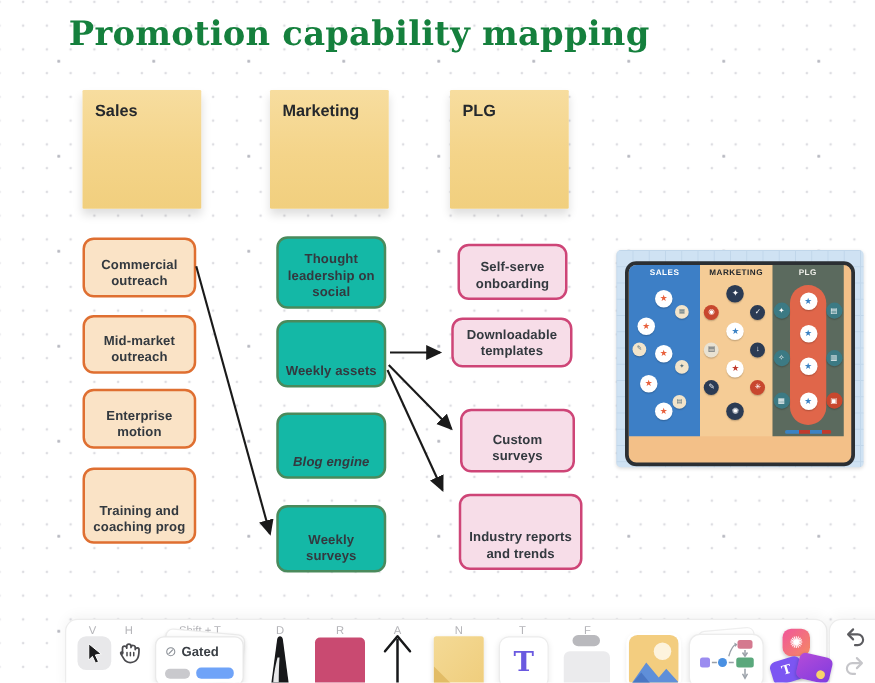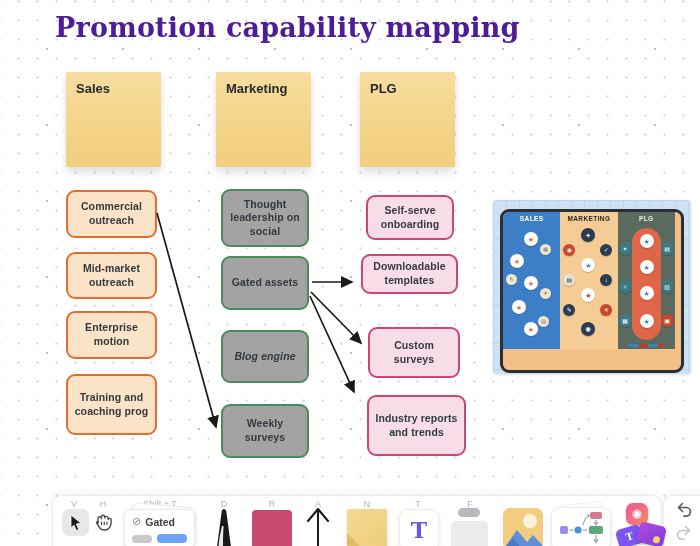--- a/index.html
+++ b/index.html
@@ -11,37 +11,37 @@
       radial-gradient(#b9bac2 1px, transparent 1.4px),
       radial-gradient(#dddde2 1px, transparent 1.3px);
     background-size:76px 76px,19px 19px;
     background-position:9px 11px,9px 11px;
   }
   .abs{position:absolute;}
   
   .board-title{
     left:55px;top:12px;
     font-family:"DejaVu Serif","Liberation Serif",serif;
-    font-weight:700;font-size:27px;color:#4c1d95;letter-spacing:.2px;
+    font-weight:700;font-size:27px;color:#15803d;letter-spacing:.2px;
   }
   
   .sticky{
     width:95px;height:95px;padding:9px 10px;box-sizing:border-box;
     background:linear-gradient(180deg,#f7dd9f 0%,#f4d489 55%,#f1cf7e 100%);
     box-shadow:0 5px 8px rgba(0,0,0,.13);
     font-weight:700;font-size:13px;color:#25282c;border-radius:1px;
   }
   
   .mbox{
-    box-sizing:border-box;border-radius:9px;display:flex;align-items:center;justify-content:center;
+    box-sizing:border-box;border-radius:9px;display:flex;align-items:flex-end;justify-content:center;
     text-align:center;font-weight:700;font-size:10.5px;line-height:1.3;color:#33393f;
     padding:3px 5px;letter-spacing:.1px;
   }
   .box-orange{border:2.5px solid #df6f31;background:#fae3c6;}
-  .box-green{border:2.5px solid #4a8a5c;background:#a3a3a3;}
+  .box-green{border:2.5px solid #4a8a5c;background:#14b8a6;}
   .box-pink{border:2.5px solid #ce4577;background:#f7dde8;}
   
   .capmap{
     left:493px;top:200px;width:198px;height:174px;border-radius:4px;
     background-color:#cfe2f3;
     background-image:linear-gradient(#c0d6ea 1px,transparent 1px),linear-gradient(90deg,#c0d6ea 1px,transparent 1px);
     background-size:13px 13px;box-shadow:0 1px 3px rgba(0,0,0,.12);
   }
   .capmap-card{
     position:absolute;left:7px;top:9px;width:178px;height:158px;
@@ -142,21 +142,21 @@
     <span>Enterprise motion</span>
   </div>
 <div class="abs mbox box-orange" style="left:66px;top:374px;width:91px;height:61px;">
     <span>Training and coaching prog</span>
   </div>
 
 <div class="abs mbox box-green" style="left:221px;top:189px;width:88px;height:58px;">
     <span>Thought leadership on social</span>
   </div>
 <div class="abs mbox box-green" style="left:221px;top:256px;width:88px;height:54px;">
-    <span>Gated assets</span>
+    <span>Weekly assets</span>
   </div>
 <div class="abs mbox box-green" style="left:221px;top:330px;width:88px;height:53px;font-style:italic;">
     <span>Blog engine</span>
   </div>
 <div class="abs mbox box-green" style="left:221px;top:404px;width:88px;height:54px;">
     <span>Weekly surveys</span>
   </div>
 
 <div class="abs mbox box-pink" style="left:366px;top:195px;width:88px;height:45px;">
     <span>Self-serve onboarding</span>

